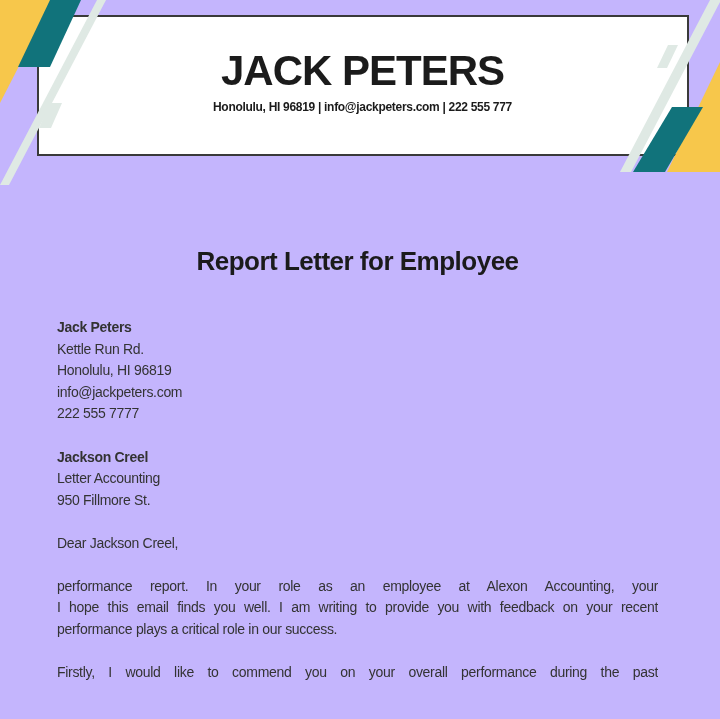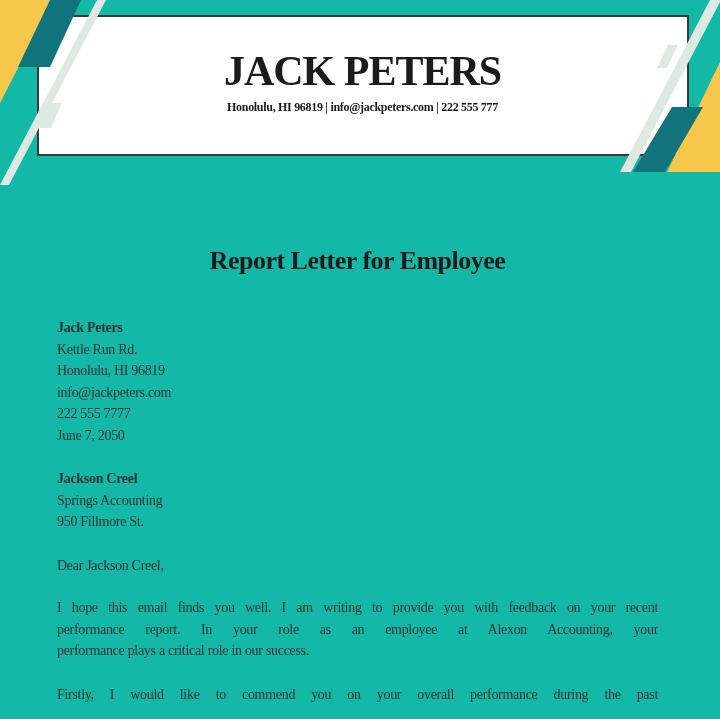--- a/index.html
+++ b/index.html
@@ -3,21 +3,21 @@
 <meta charset="utf-8">
 <style>
   :root{
     --yellow:#F7C74B; --teal:#11737B; --mint:#DFE9E4;
     --border:#3A3A3A; --heading-text:#1B1B1B; --body-text:#333333;
   }
   *{margin:0;padding:0;box-sizing:border-box;}
   html,body{background:#ffffff;}
   .page{
     position:relative; width:720px; height:719px; overflow:hidden;
-    background:#14b8a6; font-family:Liberation Serif, serif;
+    background:#c4b5fd; font-family:Liberation Sans, sans-serif;
   }
   
   .letterhead{position:relative; height:190px;}
   .letterhead svg{position:absolute; top:0; left:0; display:block;}
   .lh-text{
     position:absolute; left:37px; top:15px; width:651px; height:140px;
     text-align:center; z-index:2;
   }
   .lh-name{
     margin-top:34px; font-size:42px; line-height:44px; font-weight:800;
@@ -77,34 +77,33 @@
 
   <main class="letter">
     <h1 class="doc-title">Report Letter for Employee</h1>
 
     <div class="block-sender">
       <p class="bold">Jack Peters</p>
       <p>Kettle Run Rd.</p>
       <p>Honolulu, HI 96819</p>
       <p>info@jackpeters.com</p>
       <p>222 555 7777</p>
-      <p>June 7, 2050</p>
     </div>
 
     <div class="block-recipient">
       <p class="bold">Jackson Creel</p>
-      <p>Springs Accounting</p>
+      <p>Letter Accounting</p>
       <p>950 Fillmore St.</p>
     </div>
 
     <p class="salutation">Dear Jackson Creel,</p>
 
     <div class="para">
+      <div class="line">performance report. In your role as an employee at Alexon Accounting, your</div>
       <div class="line">I hope this email finds you well. I am writing to provide you with feedback on your recent</div>
-      <div class="line">performance report. In your role as an employee at Alexon Accounting, your</div>
       <div class="line flush">performance plays a critical role in our success.</div>
     </div>
 
     <div class="para">
       <div class="line">Firstly, I would like to commend you on your overall performance during the past</div>
     </div>
   </main>
 
 </div>
 

